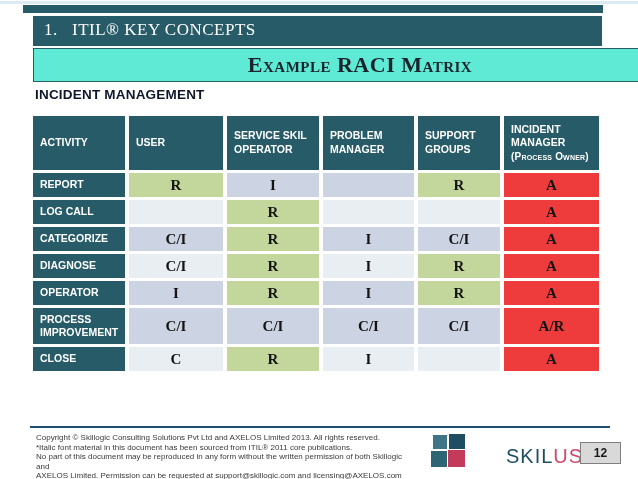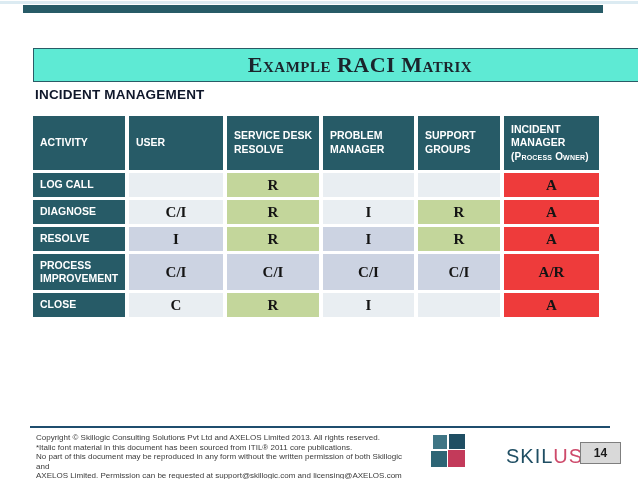--- a/index.html
+++ b/index.html
@@ -63,20 +63,23 @@
         font-size:12px;font-weight:bold;color:#1a1a1a;}
 </style>
 </head>
 <body>
 
 <div class="slide">
 
   <div class="top-accent"></div>
   <div class="top-rule"></div>
 
+  <div class="kicker-bar">
+    <span>1.   ITIL® KEY CONCEPTS</span>
+  </div>
 
   <div class="title-box">
     <span>Example RACI Matrix</span>
   </div>
 
   <div class="section-title">INCIDENT MANAGEMENT</div>
 
   <table class="raci">
     <colgroup>
       <col style="width:92px">
@@ -88,53 +91,69 @@
     </colgroup>
     <thead>
       <tr>
           <th class="hcell">
             <div>ACTIVITY</div>
           </th>
           <th class="hcell">
             <div>USER</div>
           </th>
           <th class="hcell">
-            <div>SERVICE DESK RESOLVE</div>
+            <div>SERVICE SKIL OPERATOR</div>
           </th>
           <th class="hcell">
             <div>PROBLEM MANAGER</div>
           </th>
           <th class="hcell">
             <div>SUPPORT GROUPS</div>
           </th>
           <th class="hcell">
             <div>INCIDENT MANAGER</div>
             <div class="sub">(Process Owner)</div>
           </th>
         </tr>
     </thead>
     <tbody>
         <tr class="data">
+          <th class="acell">REPORT</th>
+          <td class="vcell bg-green">R</td>
+          <td class="vcell bg-lavender">I</td>
+          <td class="vcell bg-lavender"></td>
+          <td class="vcell bg-green">R</td>
+          <td class="vcell bg-red">A</td>
+        </tr>
+        <tr class="data">
           <th class="acell">LOG CALL</th>
           <td class="vcell bg-light"></td>
           <td class="vcell bg-green">R</td>
           <td class="vcell bg-light"></td>
           <td class="vcell bg-light"></td>
+          <td class="vcell bg-red">A</td>
+        </tr>
+        <tr class="data">
+          <th class="acell">CATEGORIZE</th>
+          <td class="vcell bg-lavender">C/I</td>
+          <td class="vcell bg-green">R</td>
+          <td class="vcell bg-lavender">I</td>
+          <td class="vcell bg-lavender">C/I</td>
           <td class="vcell bg-red">A</td>
         </tr>
         <tr class="data">
           <th class="acell">DIAGNOSE</th>
           <td class="vcell bg-light">C/I</td>
           <td class="vcell bg-green">R</td>
           <td class="vcell bg-light">I</td>
           <td class="vcell bg-green">R</td>
           <td class="vcell bg-red">A</td>
         </tr>
         <tr class="data">
-          <th class="acell">RESOLVE</th>
+          <th class="acell">OPERATOR</th>
           <td class="vcell bg-lavender">I</td>
           <td class="vcell bg-green">R</td>
           <td class="vcell bg-lavender">I</td>
           <td class="vcell bg-green">R</td>
           <td class="vcell bg-red">A</td>
         </tr>
         <tr class="data tall">
           <th class="acell">PROCESS IMPROVEMENT</th>
           <td class="vcell bg-lavender">C/I</td>
           <td class="vcell bg-lavender">C/I</td>
@@ -165,15 +184,15 @@
   <div class="logo">
     <div class="sq sq-tl"></div>
     <div class="sq sq-tr"></div>
     <div class="sq sq-bl"></div>
     <div class="sq sq-br"></div>
     <div class="logo-text">
       <span class="logo-skill">SKIL</span><span class="logo-logic">USER</span>
     </div>
   </div>
 
-  <div class="page-box">14</div>
+  <div class="page-box">12</div>
 
 </div>
 
 </body></html>

